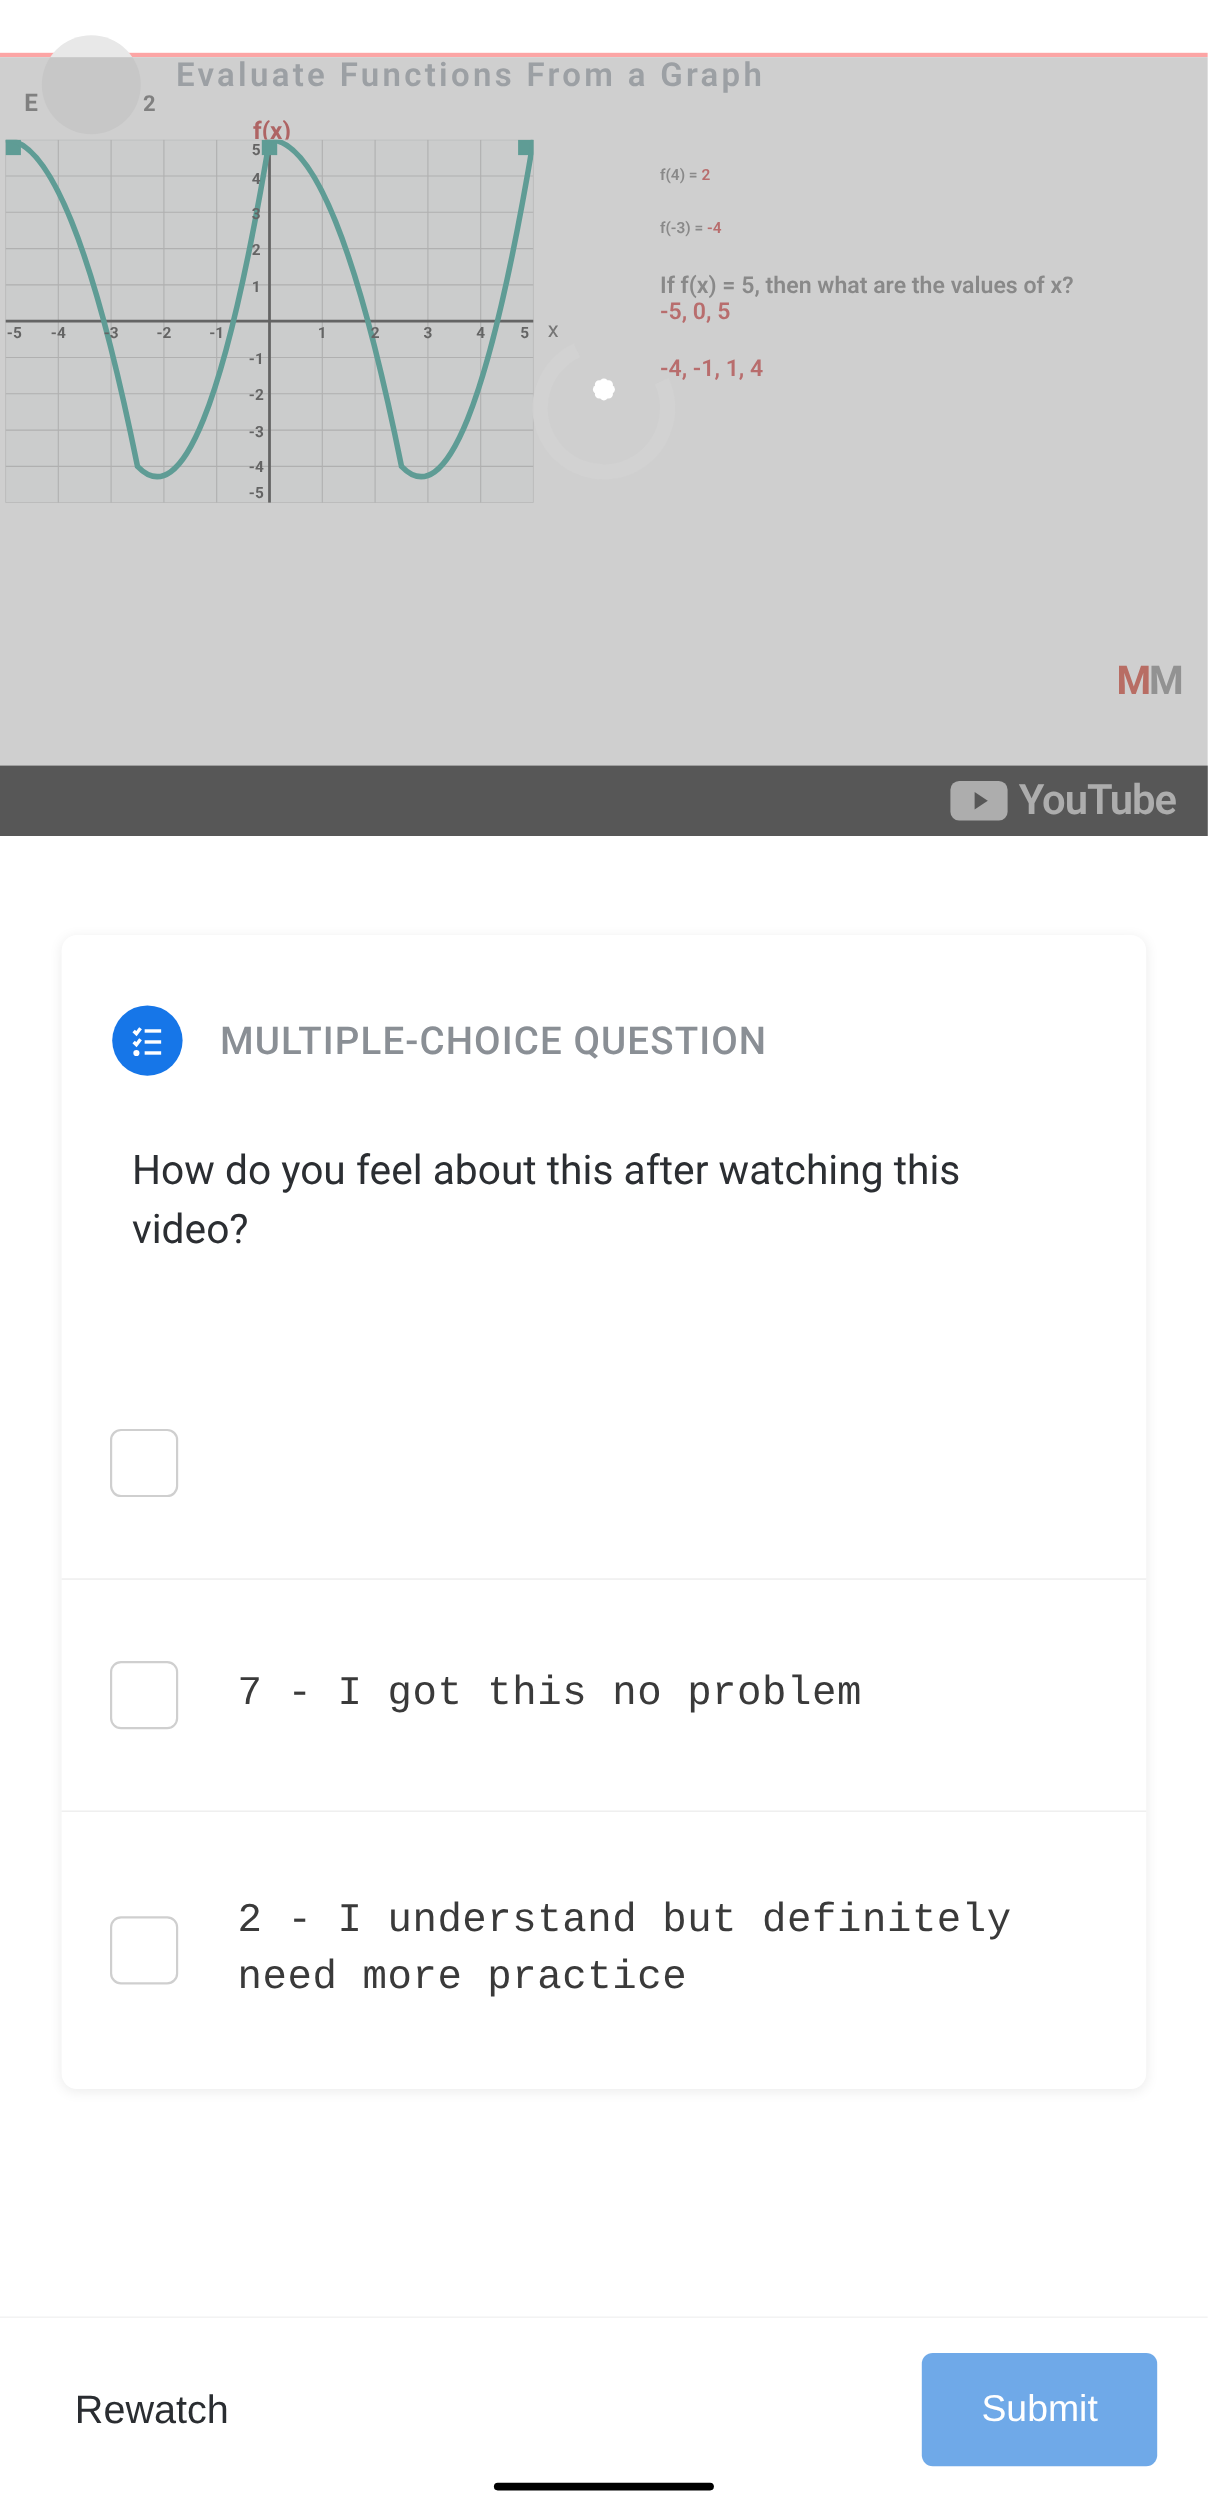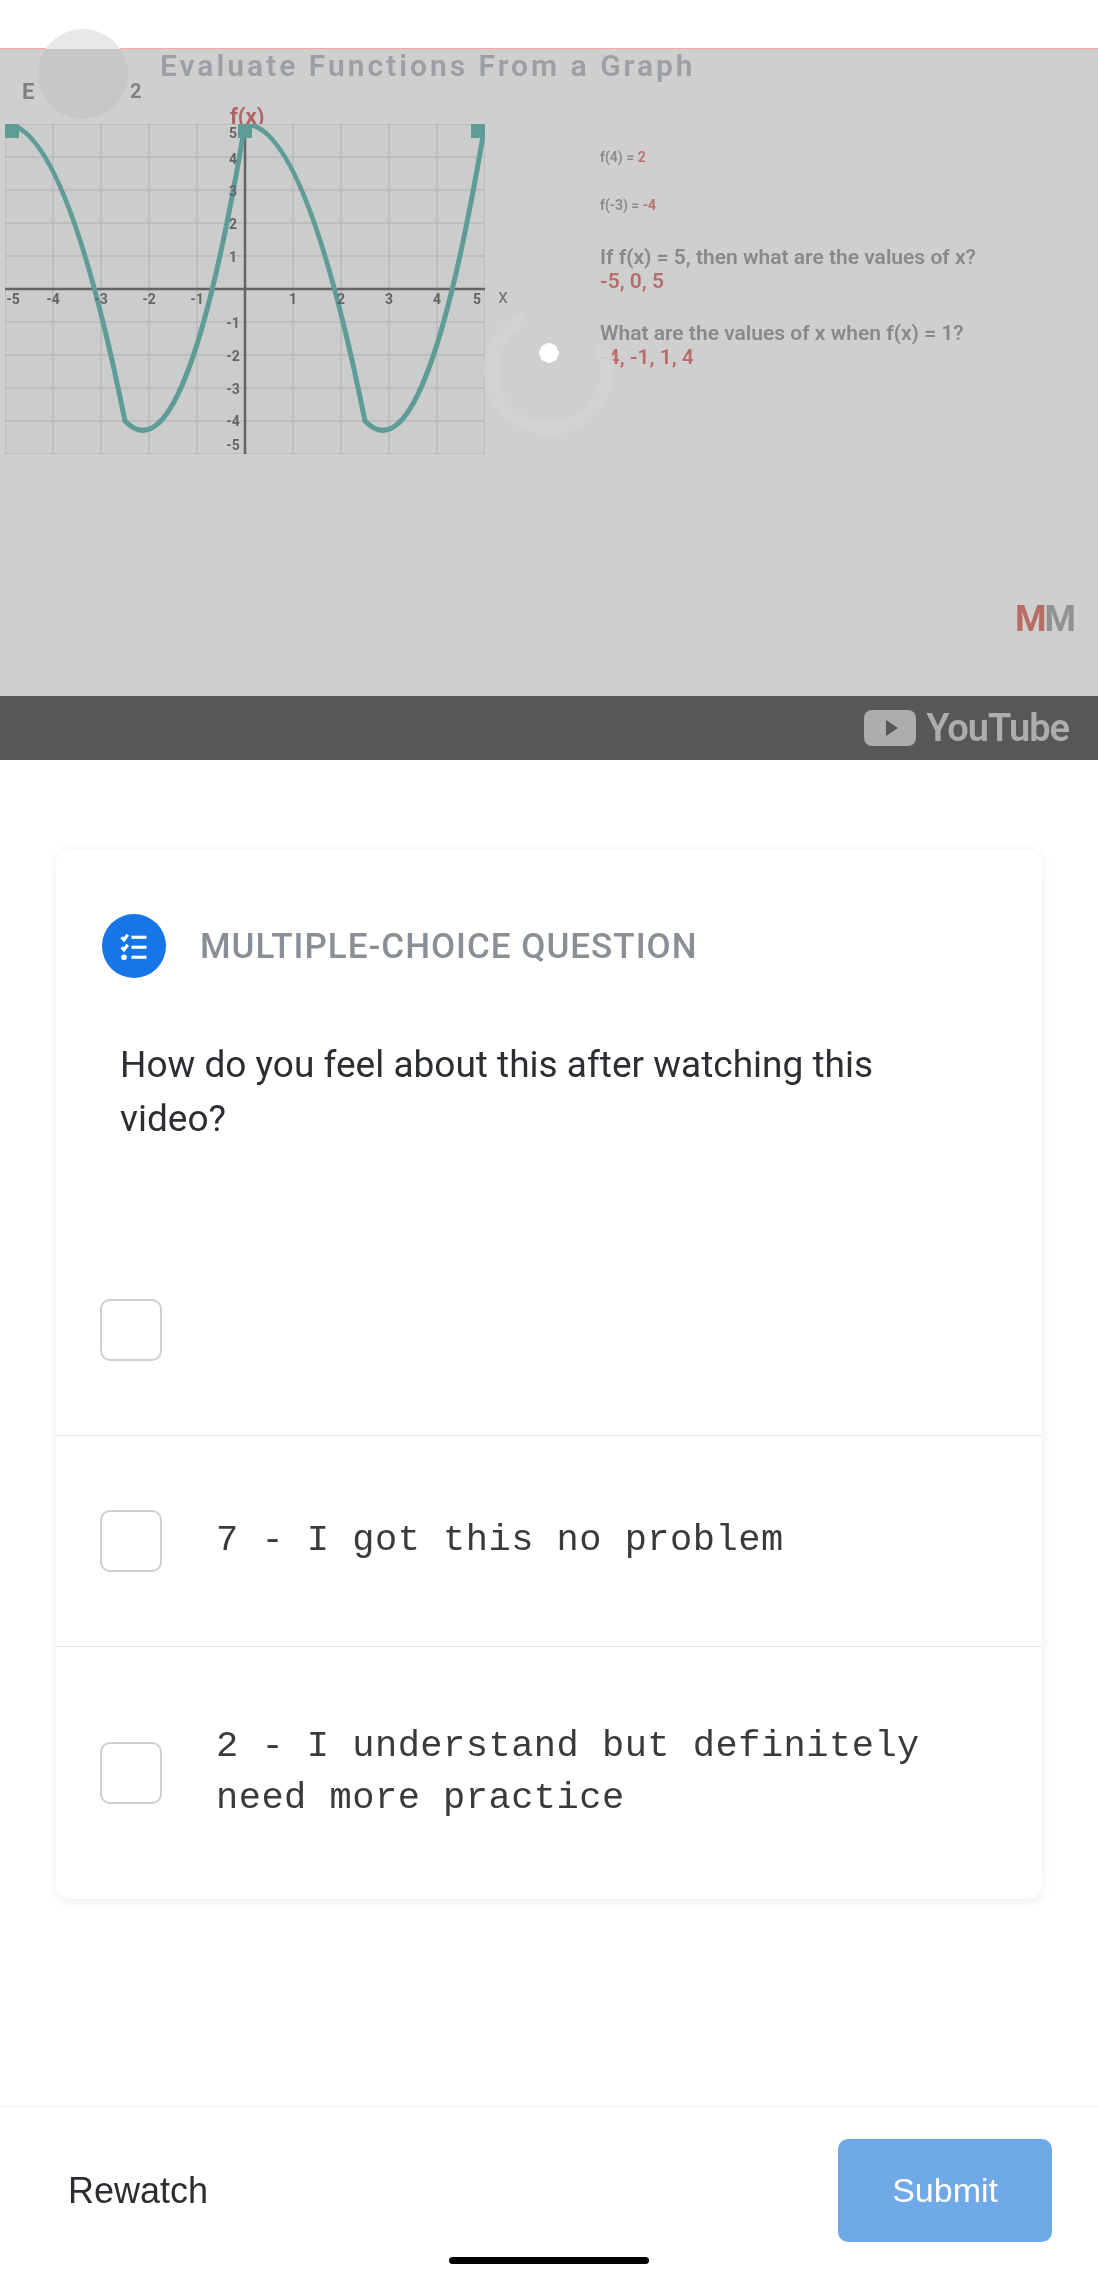--- a/index.html
+++ b/index.html
@@ -13,21 +13,21 @@
   overflow: hidden;
 }
 .status-bar {
   height: 48px;
   background: #fff;
 }
 .video-area {
   position: relative;
   height: 712px;
   background: #fff;
-  border-top: 1px solid #fca5a5;
+  border-top: 4px solid #fca5a5;
 }
 .video-content {
   position: absolute;
   inset: 0;
   background: #f6f6f6;
 }
 .graph-section {
   position: absolute;
   left: 0;
   top: 0;
@@ -380,21 +380,20 @@
         <span>f(4) = </span><span class="red-val">2</span>
       </div>
       <div class="text-line">
         <span>f(-3) = </span><span class="red-val">-4</span>
       </div>
       <div class="q-block">
         <div class="q-text">If f(x) = 5, then what are the values of x?</div>
         <div class="q-ans">-5, 0, 5</div>
       </div>
       <div class="q-block">
-        <div class="q-text">What are the values of x when f(x) = 1?</div>
         <div class="q-ans">-4, -1, 1, 4</div>
       </div>
     </div>
 
     <div class="mm-logo">
       <span class="m-red">M</span><span class="m-grey">M</span>
     </div>
 
     <div class="youtube-bar">
       <div class="yt-badge">

